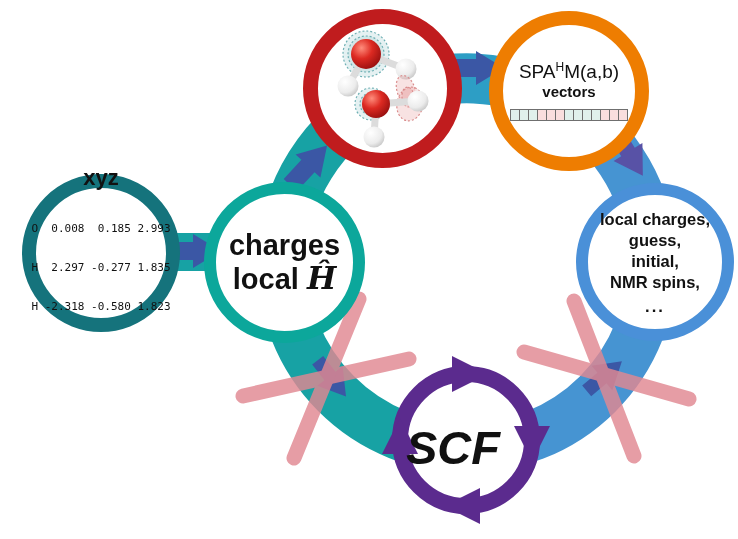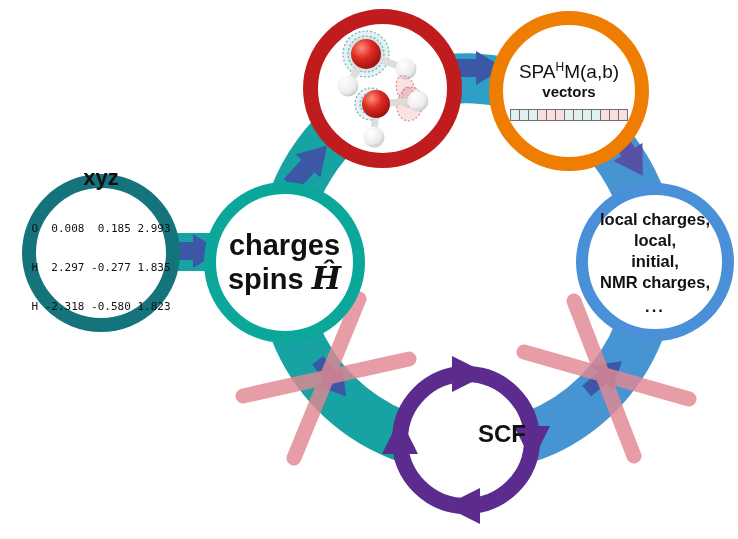--- a/index.html
+++ b/index.html
@@ -26,22 +26,22 @@
   .spahm-title sup{font-size:12px;}
   .spahm-vectors{font-size:15px;font-weight:bold;line-height:1.15;margin-bottom:8px;}
   .vector-strip{font-size:0;line-height:0;white-space:nowrap;}
   .cell{display:inline-block;width:8px;height:10px;border:1px solid #6f6f6f;margin-left:-1px;}
   .cell:first-child{margin-left:0;}
   .cell-blue{background:var(--cell-blue);}
   .cell-pink{background:var(--cell-pink);}
   .props-line{font-size:16.5px;font-weight:bold;line-height:1.27;}
   .props-dots{font-size:16.5px;font-weight:bold;letter-spacing:2px;line-height:1.1;margin-top:4px;}
   .scf-label{
-    position:absolute;left:406px;top:420px;width:120px;text-align:right;
-    font-size:24px;font-weight:bold;color:#111;
+    position:absolute;left:406px;top:420px;width:120px;text-align:left;
+    font-size:47px;font-weight:bold;color:#111;font-style:italic;
   }
   .molecule-svg{width:129px;height:129px;}
 </style>
 </head>
 <body>
 
 <div class="canvas">
 
   <svg class="layer" viewBox="0 0 738 539">
 
@@ -83,21 +83,21 @@
     <div class="coords">
       <div>O  0.008  0.185 2.993</div>
       <div>H  2.297 -0.277 1.835</div>
       <div>H -2.318 -0.580 1.823</div>
     </div>
   </div>
 
   <div class="node node-initial">
     <div class="ig-line">charges</div>
     <div class="ig-line">
-      <span>spins</span>
+      <span>local</span>
       <span class="hamiltonian">Ĥ</span>
     </div>
   </div>
 
   <div class="node node-molecule">
     <svg class="molecule-svg" viewBox="0 0 129 129">
       <defs>
         <radialGradient id="gO" cx="0.35" cy="0.3" r="0.8">
           <stop offset="0" stop-color="#ff8d7c"></stop>
             <stop offset="0.45" stop-color="#dd2a22"></stop>
@@ -145,21 +145,21 @@
   <div class="node node-spahm">
     <div class="spahm-title">
       <span>SPA</span><sup>H</sup><span>M(a,b)</span>
     </div>
     <div class="spahm-vectors">vectors</div>
     <div class="vector-strip"><span class="cell cell-blue"></span><span class="cell cell-blue"></span><span class="cell cell-blue"></span><span class="cell cell-pink"></span><span class="cell cell-pink"></span><span class="cell cell-pink"></span><span class="cell cell-blue"></span><span class="cell cell-blue"></span><span class="cell cell-blue"></span><span class="cell cell-blue"></span><span class="cell cell-pink"></span><span class="cell cell-pink"></span><span class="cell cell-pink"></span></div>
   </div>
 
   <div class="node node-props">
     <div class="props-line">local charges,</div>
-    <div class="props-line">local,</div>
+    <div class="props-line">guess,</div>
     <div class="props-line">initial,</div>
-    <div class="props-line">NMR charges,</div>
+    <div class="props-line">NMR spins,</div>
     <div class="props-dots">...</div>
   </div>
 
   <div class="scf-label">SCF</div>
 
 </div>
 
 </body></html>

